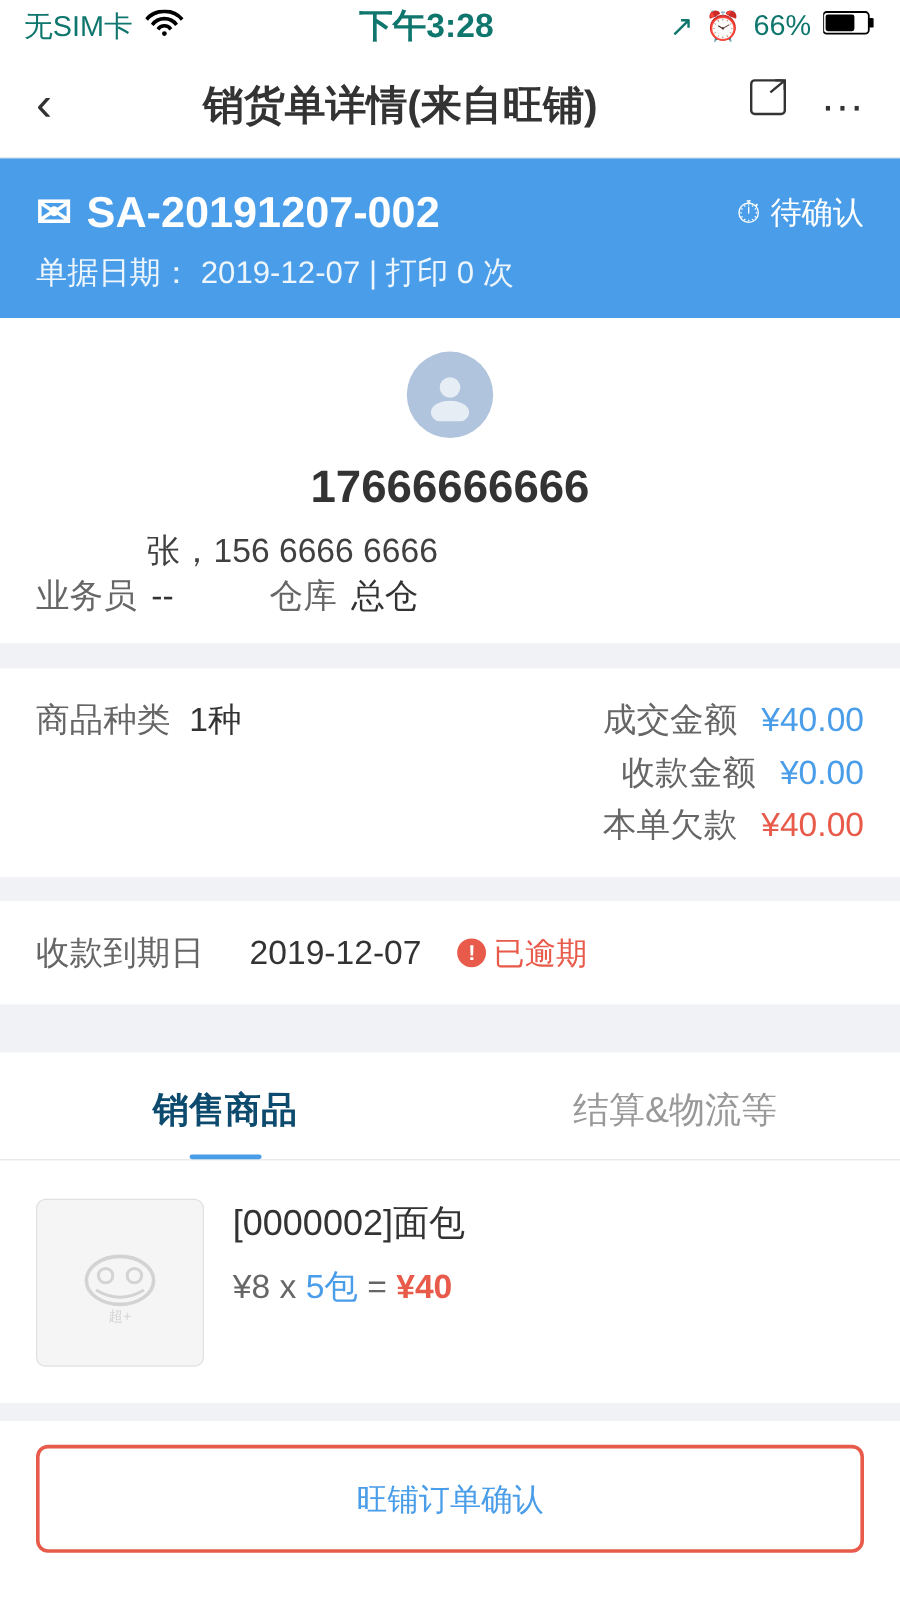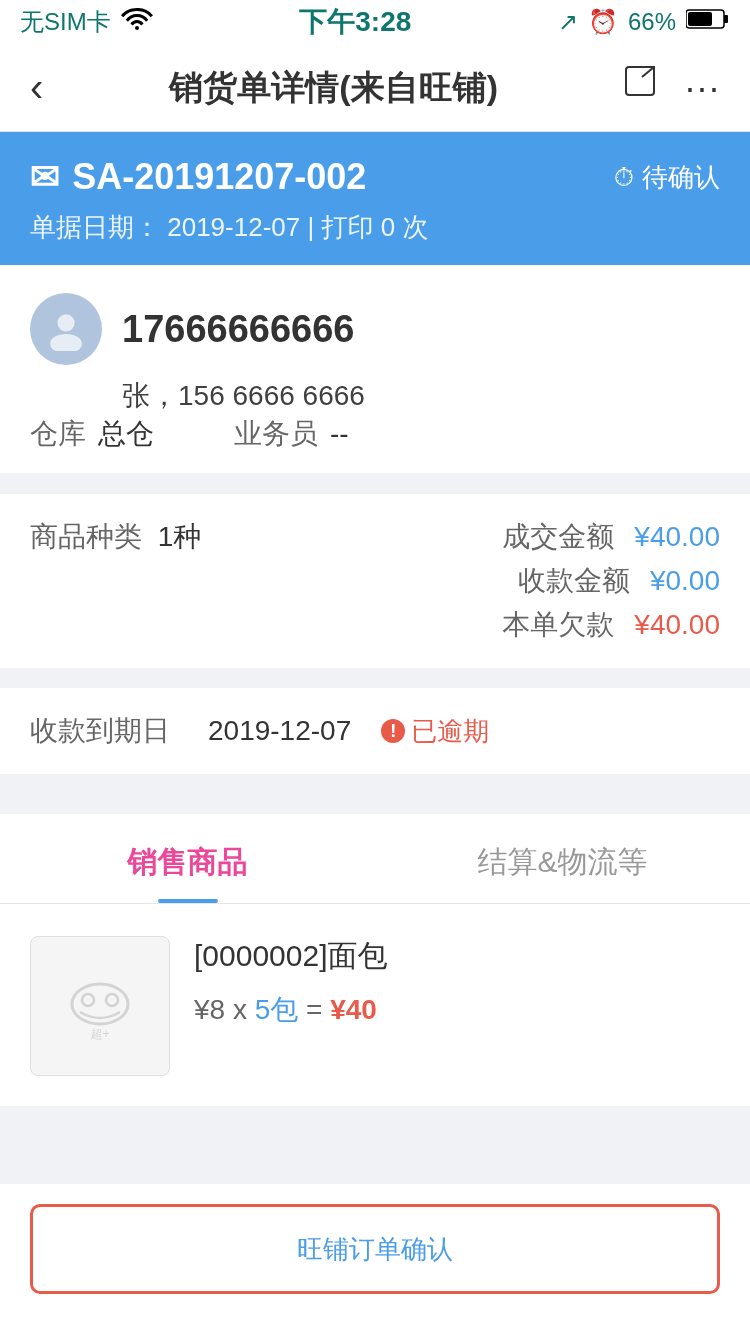--- a/index.html
+++ b/index.html
@@ -96,20 +96,21 @@
     .customer-section {
       background: #fff;
       padding: 28px 30px 20px;
       margin-bottom: 20px;
     }
     .customer-top {
       display: flex;
       align-items: center;
       gap: 20px;
       margin-bottom: 12px;
+      flex-direction: column;
     }
     .customer-avatar {
       width: 72px;
       height: 72px;
       border-radius: 50%;
       background: #b0c4de;
       display: flex;
       align-items: center;
       justify-content: center;
       font-size: 36px;
@@ -212,21 +213,21 @@
     .tab-item {
       flex: 1;
       text-align: center;
       padding: 28px 0 20px;
       font-size: 30px;
       color: #999;
       position: relative;
       cursor: pointer;
     }
     .tab-item.active {
-      color: #ec4899;
+      color: #0c4a6e;
       font-weight: 600;
     }
     .tab-item.active::after {
       content: '';
       position: absolute;
       bottom: 0;
       left: 50%;
       transform: translateX(-50%);
       width: 60px;
       height: 4px;
@@ -369,26 +370,26 @@
       <svg viewBox="0 0 36 36" fill="none" xmlns="http://www.w3.org/2000/svg" width="44" height="44">
         <circle cx="18" cy="13" r="7" fill="#fff" opacity="0.7"></circle>
         <ellipse cx="18" cy="30" rx="13" ry="8" fill="#fff" opacity="0.7"></ellipse>
       </svg>
     </div>
     <span class="customer-phone">17666666666</span>
   </div>
   <div class="customer-name">张，156 6666 6666</div>
   <div class="customer-meta">
     <div class="meta-item">
+      <span class="meta-label">业务员</span>
+      <span class="meta-value">--</span>
+    </div>
+    <div class="meta-item">
       <span class="meta-label">仓库</span>
       <span class="meta-value">总仓</span>
-    </div>
-    <div class="meta-item">
-      <span class="meta-label">业务员</span>
-      <span class="meta-value">--</span>
     </div>
   </div>
 </div>
 
 <div class="stats-section">
   <div class="stats-left">
     <span class="stats-type-label">商品种类</span>
     <span class="stats-type-value">1种</span>
   </div>
   <div class="stats-right">

